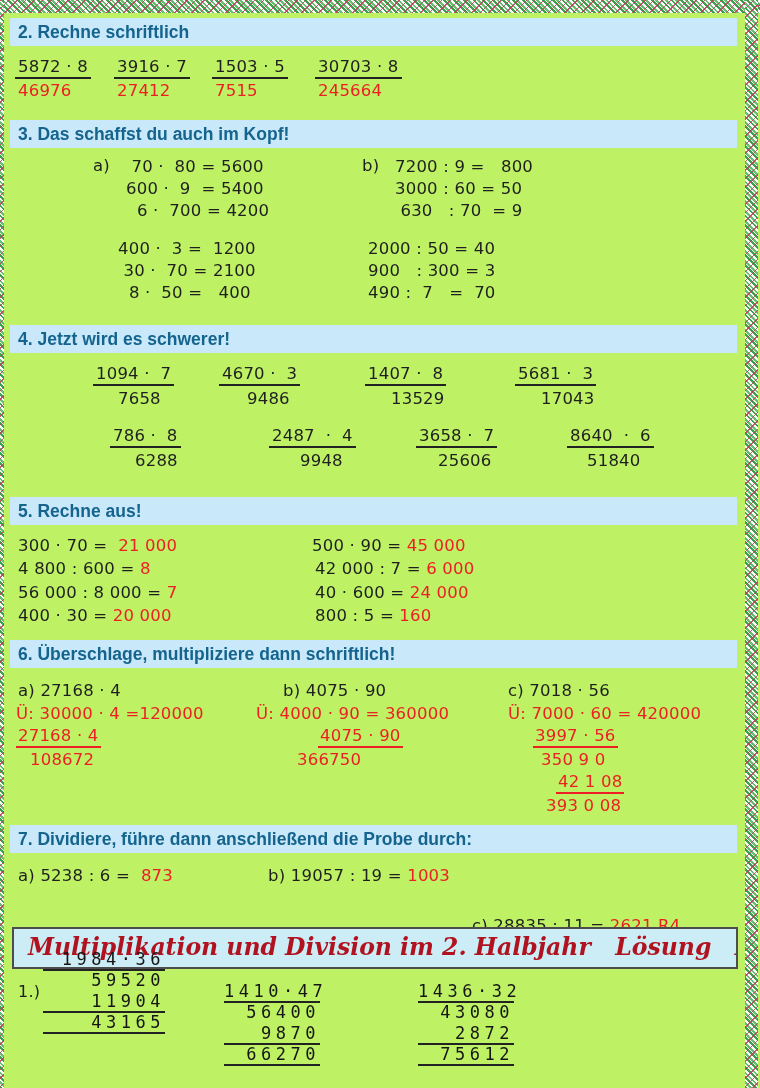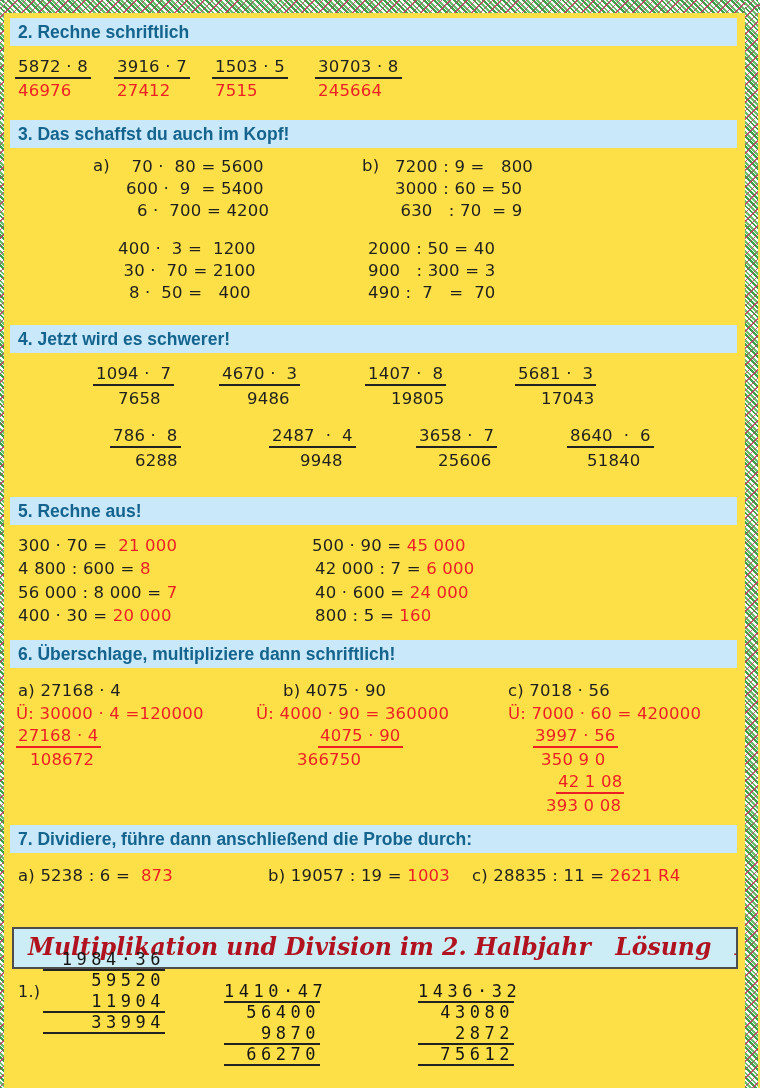--- a/index.html
+++ b/index.html
@@ -1,16 +1,16 @@
 <!DOCTYPE html>
 <html><head>
 <meta charset="utf-8">
 <style>
   html,body{margin:0;padding:0;background:#ffffff;}
-  .page{position:relative;width:760px;height:1088px;background:#fde047;overflow:hidden;
+  .page{position:relative;width:760px;height:1088px;background:#bef264;overflow:hidden;
         font-family:"DejaVu Sans",sans-serif;}
   
   .strip{position:absolute;
     background-image:
       repeating-linear-gradient(135deg, rgba(194,56,95,.85) 0 1px, rgba(0,0,0,0) 1px 6px),
       repeating-linear-gradient(45deg, #3da04b 0 2px, #eaf6ea 2px 3px, #69bd6f 3px 5px, #ffffff 5px 7px);}
   .strip-top{left:0;top:0;width:760px;height:13px;}
   .strip-right{right:2px;top:0;width:13px;height:1088px;}
   .strip-left{left:0;top:0;width:4px;height:1088px;}
   
@@ -69,21 +69,21 @@
 900   : 300 = 3
 490 :  7   =  70</span>
 
   <div class="hdr" style="top:325px">4. Jetzt wird es schwerer!</div>
   <span class="t ul" style="left:93px;top:364px">1094 ·  7</span>
   <span class="t ul" style="left:219px;top:364px">4670 ·  3</span>
   <span class="t ul" style="left:365px;top:364px">1407 ·  8</span>
   <span class="t ul" style="left:515px;top:364px">5681 ·  3</span>
   <span class="t" style="left:118px;top:389px">7658</span>
   <span class="t" style="left:247px;top:389px">9486</span>
-  <span class="t" style="left:391px;top:389px">19805</span>
+  <span class="t" style="left:391px;top:389px">13529</span>
   <span class="t" style="left:541px;top:389px">17043</span>
   <span class="t ul" style="left:110px;top:426px">786 ·  8</span>
   <span class="t ul" style="left:269px;top:426px">2487  ·  4</span>
   <span class="t ul" style="left:416px;top:426px">3658 ·  7</span>
   <span class="t ul" style="left:567px;top:426px">8640  ·  6</span>
   <span class="t" style="left:135px;top:451px">6288</span>
   <span class="t" style="left:300px;top:451px">9948</span>
   <span class="t" style="left:438px;top:451px">25606</span>
   <span class="t" style="left:587px;top:451px">51840</span>
 
@@ -109,31 +109,31 @@
   <span class="t" style="left:508px;top:681px">c) 7018 · 56</span>
   <span class="t red" style="left:508px;top:704px">Ü: 7000 · 60 = 420000</span>
   <span class="t red ulr" style="left:533px;top:726px">3997 · 56</span>
   <span class="t red" style="left:541px;top:750px">350 9 0</span>
   <span class="t red ulr" style="left:556px;top:772px">42 1 08</span>
   <span class="t red" style="left:546px;top:796px">393 0 08</span>
 
   <div class="hdr" style="top:825px">7. Dividiere, führe dann anschließend die Probe durch:</div>
   <span class="t" style="left:18px;top:866px"><span>a) 5238 : 6 = </span><span class="red"> 873</span></span>
   <span class="t" style="left:268px;top:866px"><span>b) 19057 : 19 = </span><span class="red">1003</span></span>
-  <span class="t" style="left:472px;top:866px"><span>c) 28835 : 11 = </span><span class="red">2621 R4</span></span>
+  <span class="t" style="left:472px;top:916px"><span>c) 28835 : 11 = </span><span class="red">2621 R4</span></span>
 
   <div class="banner">Multiplikation und Division im 2. Halbjahr   Lösung   Arbeitsblatt 3</div>
 
   <span class="t" style="left:18px;top:982px;font-size:16px">1.)</span>
 
   <div class="mcol" style="left:43px;top:950px;width:122px">
     <div class="mrow mul">1984·36</div>
     <div class="mrow">59520</div>
     <div class="mrow mul">11904</div>
-    <div class="mrow mul">33994</div>
+    <div class="mrow mul">43165</div>
   </div>
   <div class="mcol" style="left:224px;top:982px;width:96px">
     <div class="mrow mul">1410·47</div>
     <div class="mrow">56400</div>
     <div class="mrow mul">9870</div>
     <div class="mrow mul">66270</div>
   </div>
   <div class="mcol" style="left:418px;top:982px;width:96px">
     <div class="mrow mul">1436·32</div>
     <div class="mrow">43080</div>

